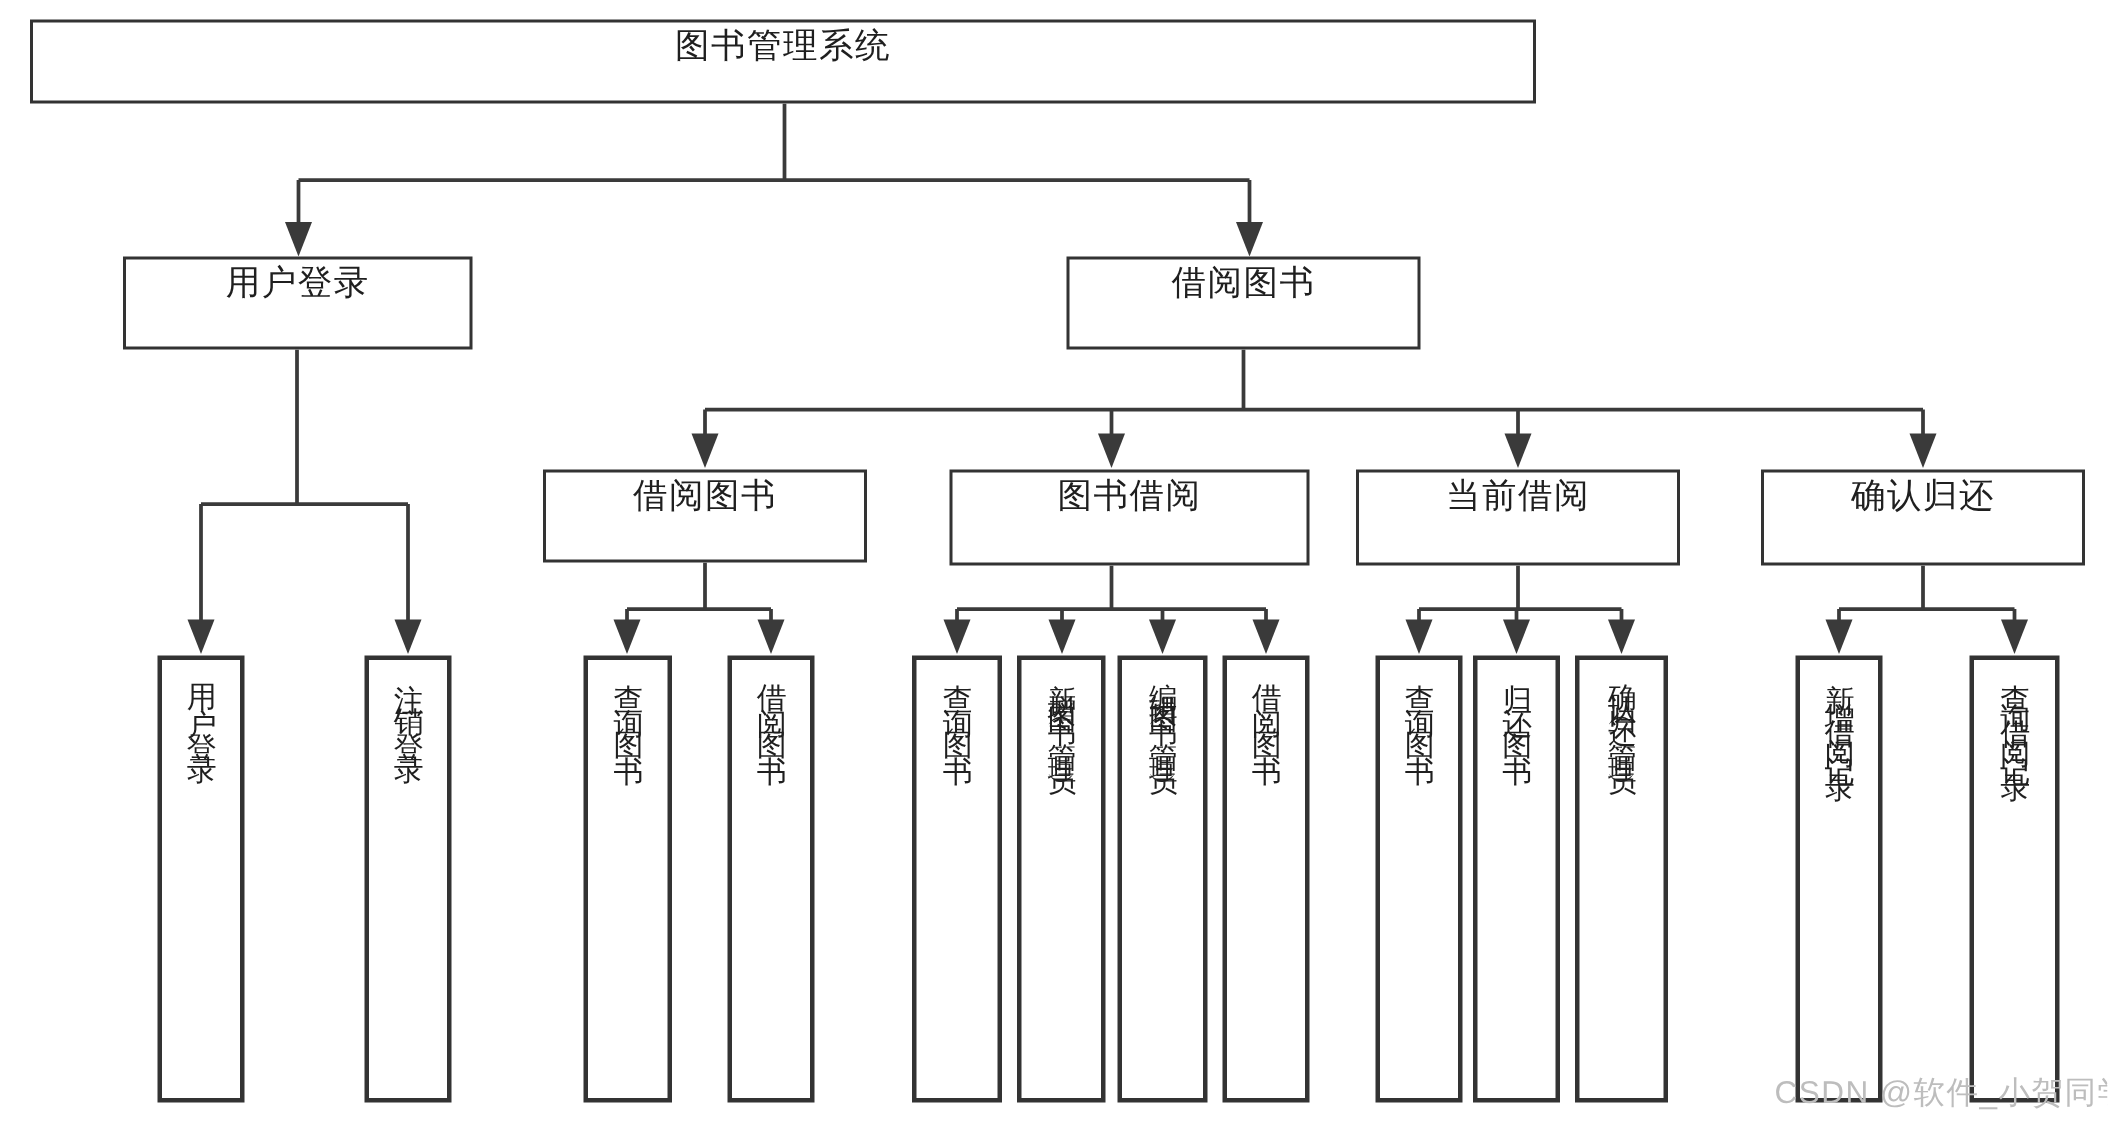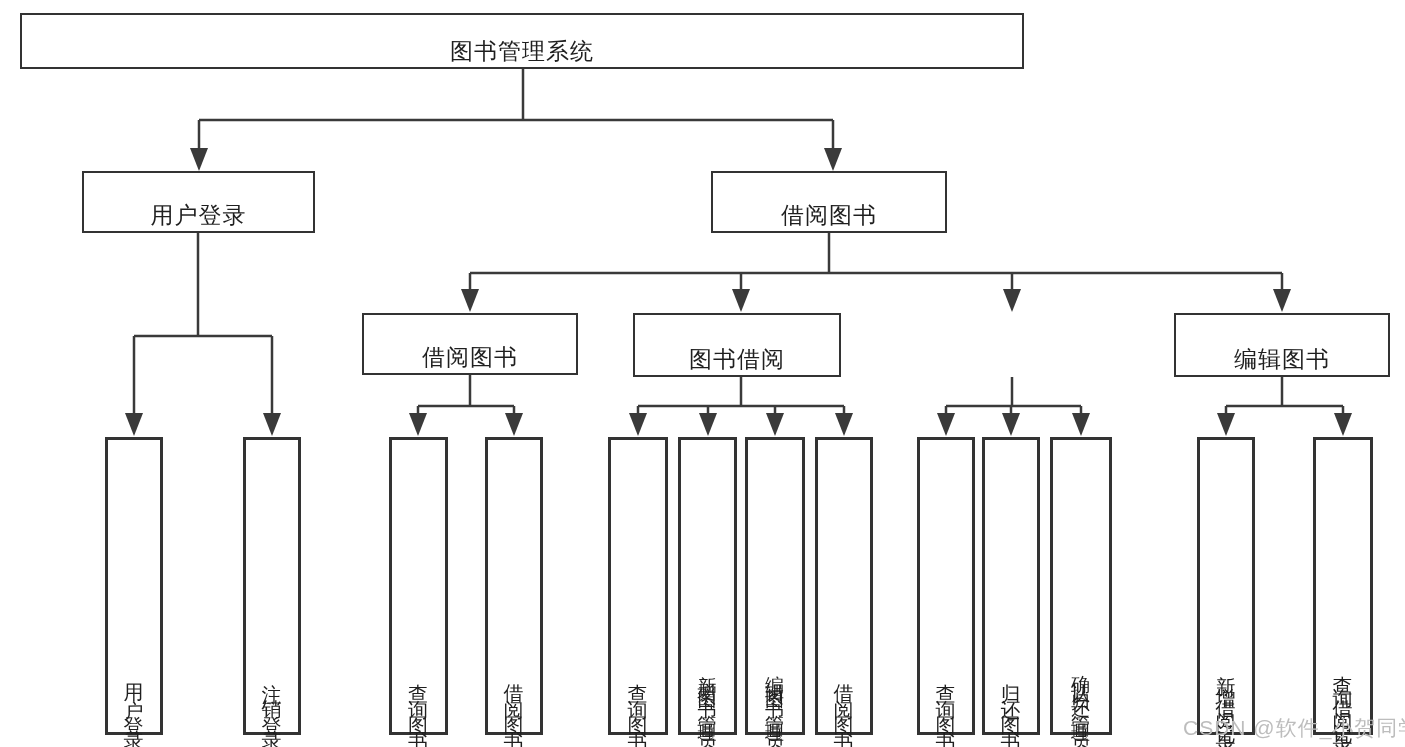--- a/index.html
+++ b/index.html
@@ -20,21 +20,21 @@
     left: 0;
     top: 0;
     z-index: 1;
   }
   .box {
     position: absolute;
     box-sizing: border-box;
     border: 2px solid #333333;
     background: #ffffff;
     display: flex;
-    align-items: flex-end;
+    align-items: flex-start;
     justify-content: center;
     color: #1f1f1f;
     font-size: 23px;
     letter-spacing: 1px;
     z-index: 2;
   }
   .leaf {
     border-width: 3px;
   }
   .vtext {
@@ -137,25 +137,28 @@
   <div class="box" style="left:82px; top:171px; width:233px; height:62px;">
     <span>用户登录</span>
   </div>
   <div class="box" style="left:711px; top:171px; width:236px; height:62px;">
     <span>借阅图书</span>
   </div>
 
   <div class="box" style="left:362px; top:313px; width:216px; height:62px;">
     <span>借阅图书</span>
   </div>
-  <div class="box" style="left:633px; top:313px; width:208px; height:64px;">
+  <div class="box" style="left:633px; top:313px; width:240px; height:64px;">
     <span>图书借阅</span>
   </div>
+  <div class="box" style="left:904px; top:313px; width:216px; height:64px;">
+    <span>当前借阅</span>
+  </div>
   <div class="box" style="left:1174px; top:313px; width:216px; height:64px;">
-    <span>编辑图书</span>
+    <span>确认归还</span>
   </div>
 
   <div class="box leaf" style="left:105px; top:437px; width:58px; height:298px;">
     <span class="vtext">用户登录</span>
   </div>
   <div class="box leaf" style="left:243px; top:437px; width:58px; height:298px;">
     <span class="vtext">注销登录</span>
   </div>
 
   <div class="box leaf" style="left:389px; top:437px; width:59px; height:298px;">

